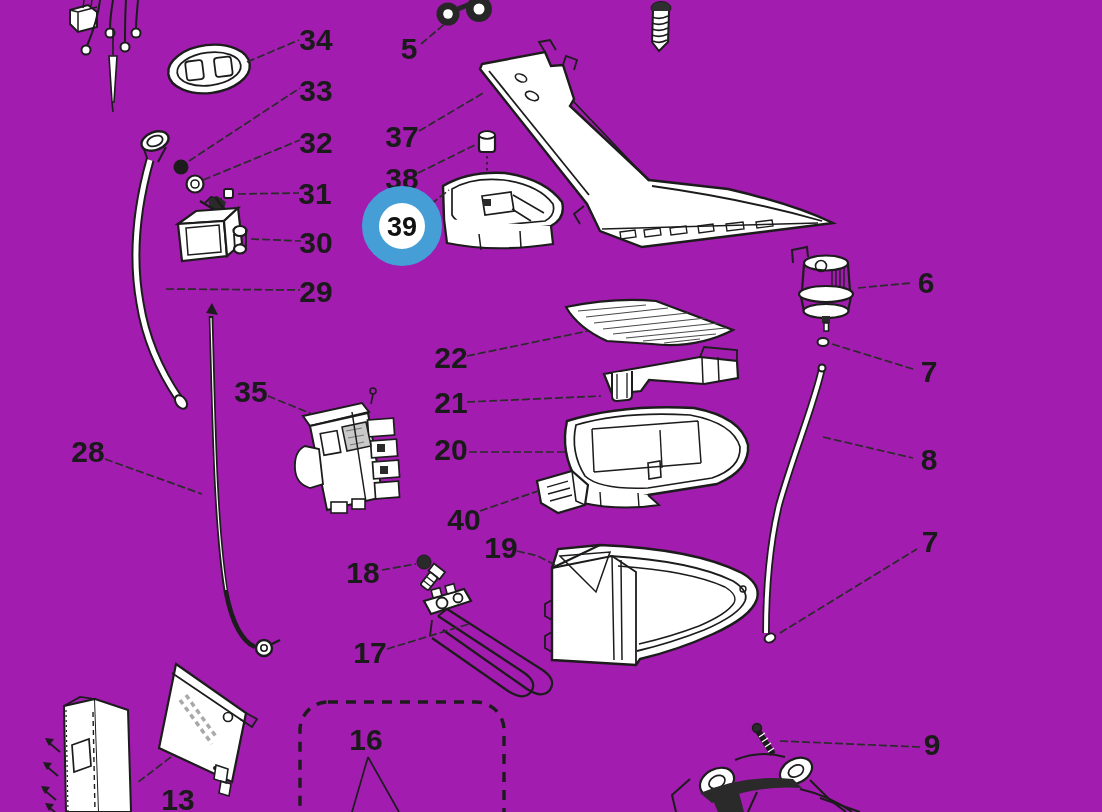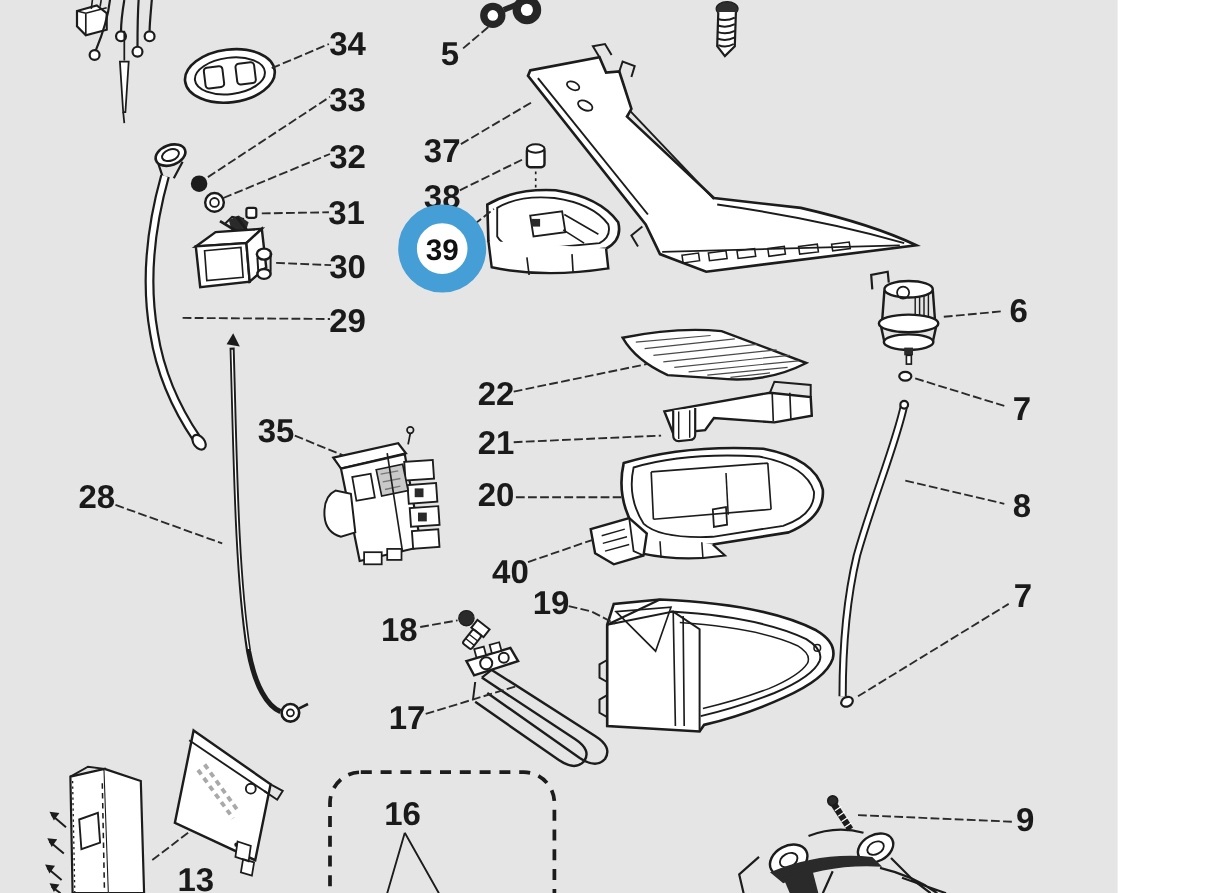--- a/index.html
+++ b/index.html
@@ -1,16 +1,16 @@
 <!DOCTYPE html>
 <html><head>
 <meta charset="utf-8">
 <style>
   html,body{margin:0;padding:0;background:#ffffff;}
-  .stage{width:1016px;height:812px;position:relative;background:#e5e5e5;overflow:hidden;}
+  .stage{width:1102px;height:812px;position:relative;background:#a21caf;overflow:hidden;}
   svg{display:block;}
   .callout{font-family:"Liberation Sans",sans-serif;font-size:30px;font-weight:bold;fill:#1a1a1a;}
   .hl-num{font-family:"Liberation Sans",sans-serif;font-size:27px;font-weight:bold;fill:#111;}
   .art{stroke:#1c1c1c;}
 </style>
 </head>
 <body>
 
 <div class="stage">
 <svg width="1102" height="812" viewBox="0 0 1102 812" xmlns="http://www.w3.org/2000/svg">

